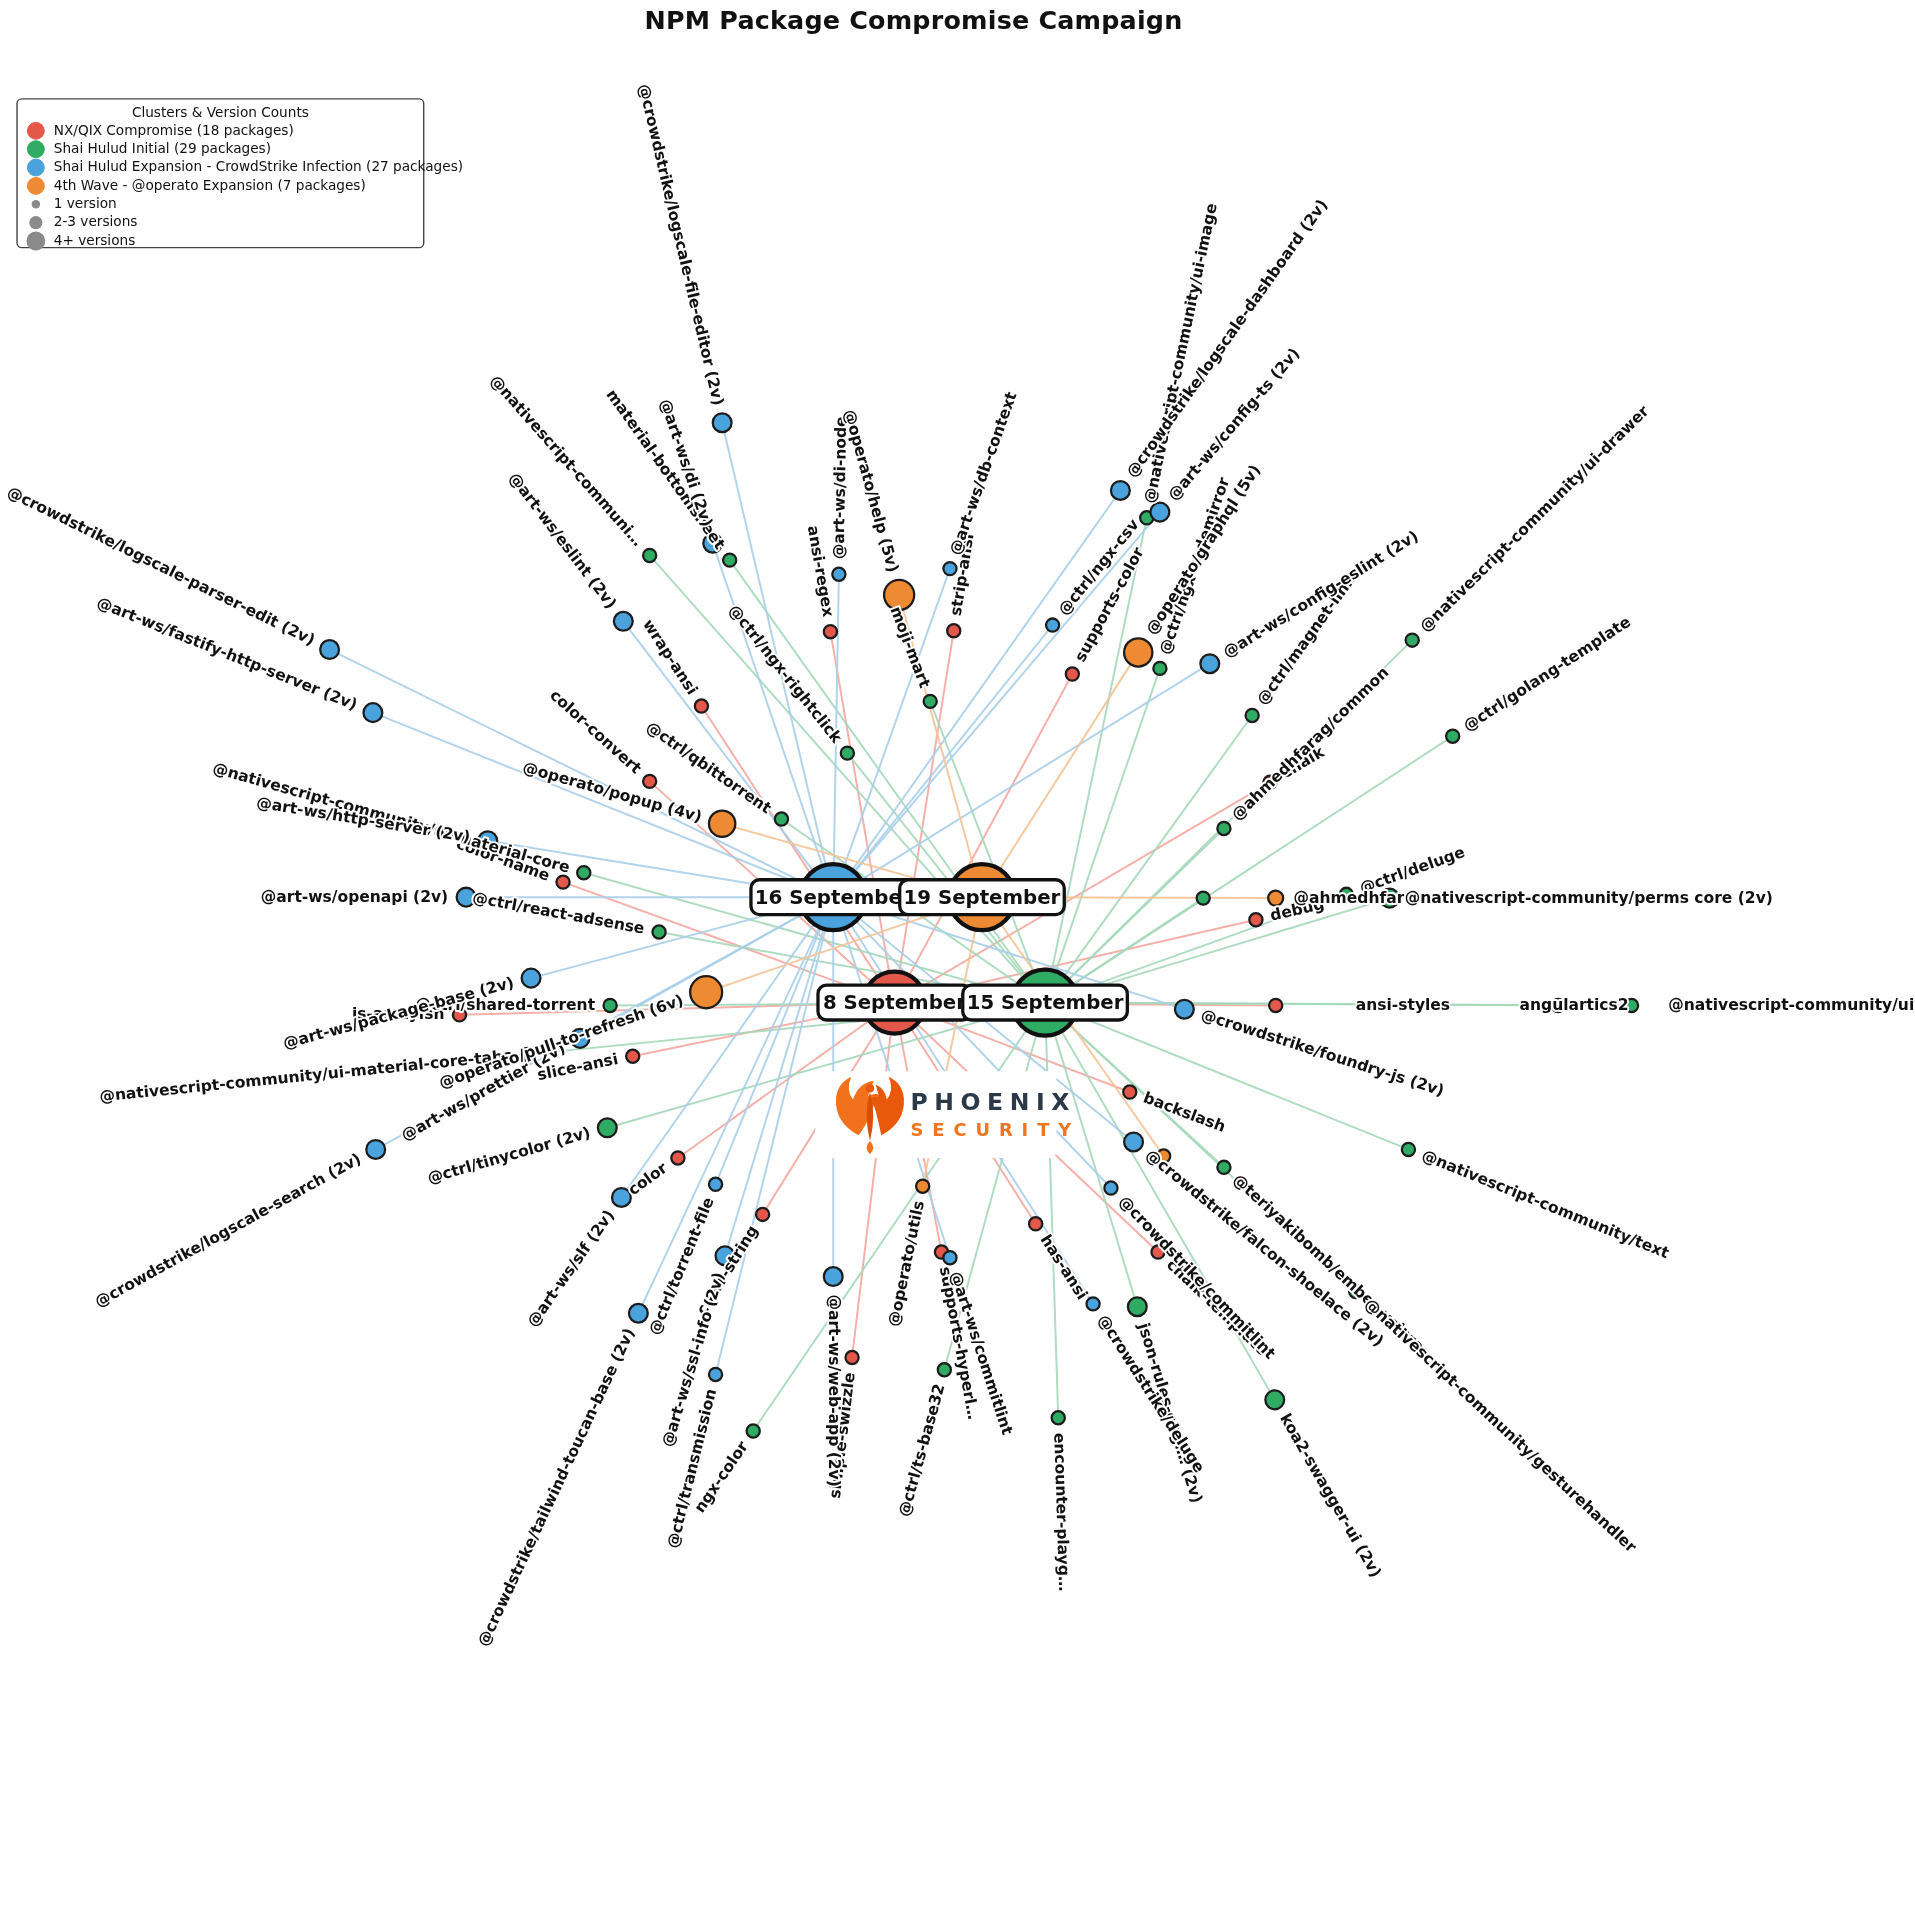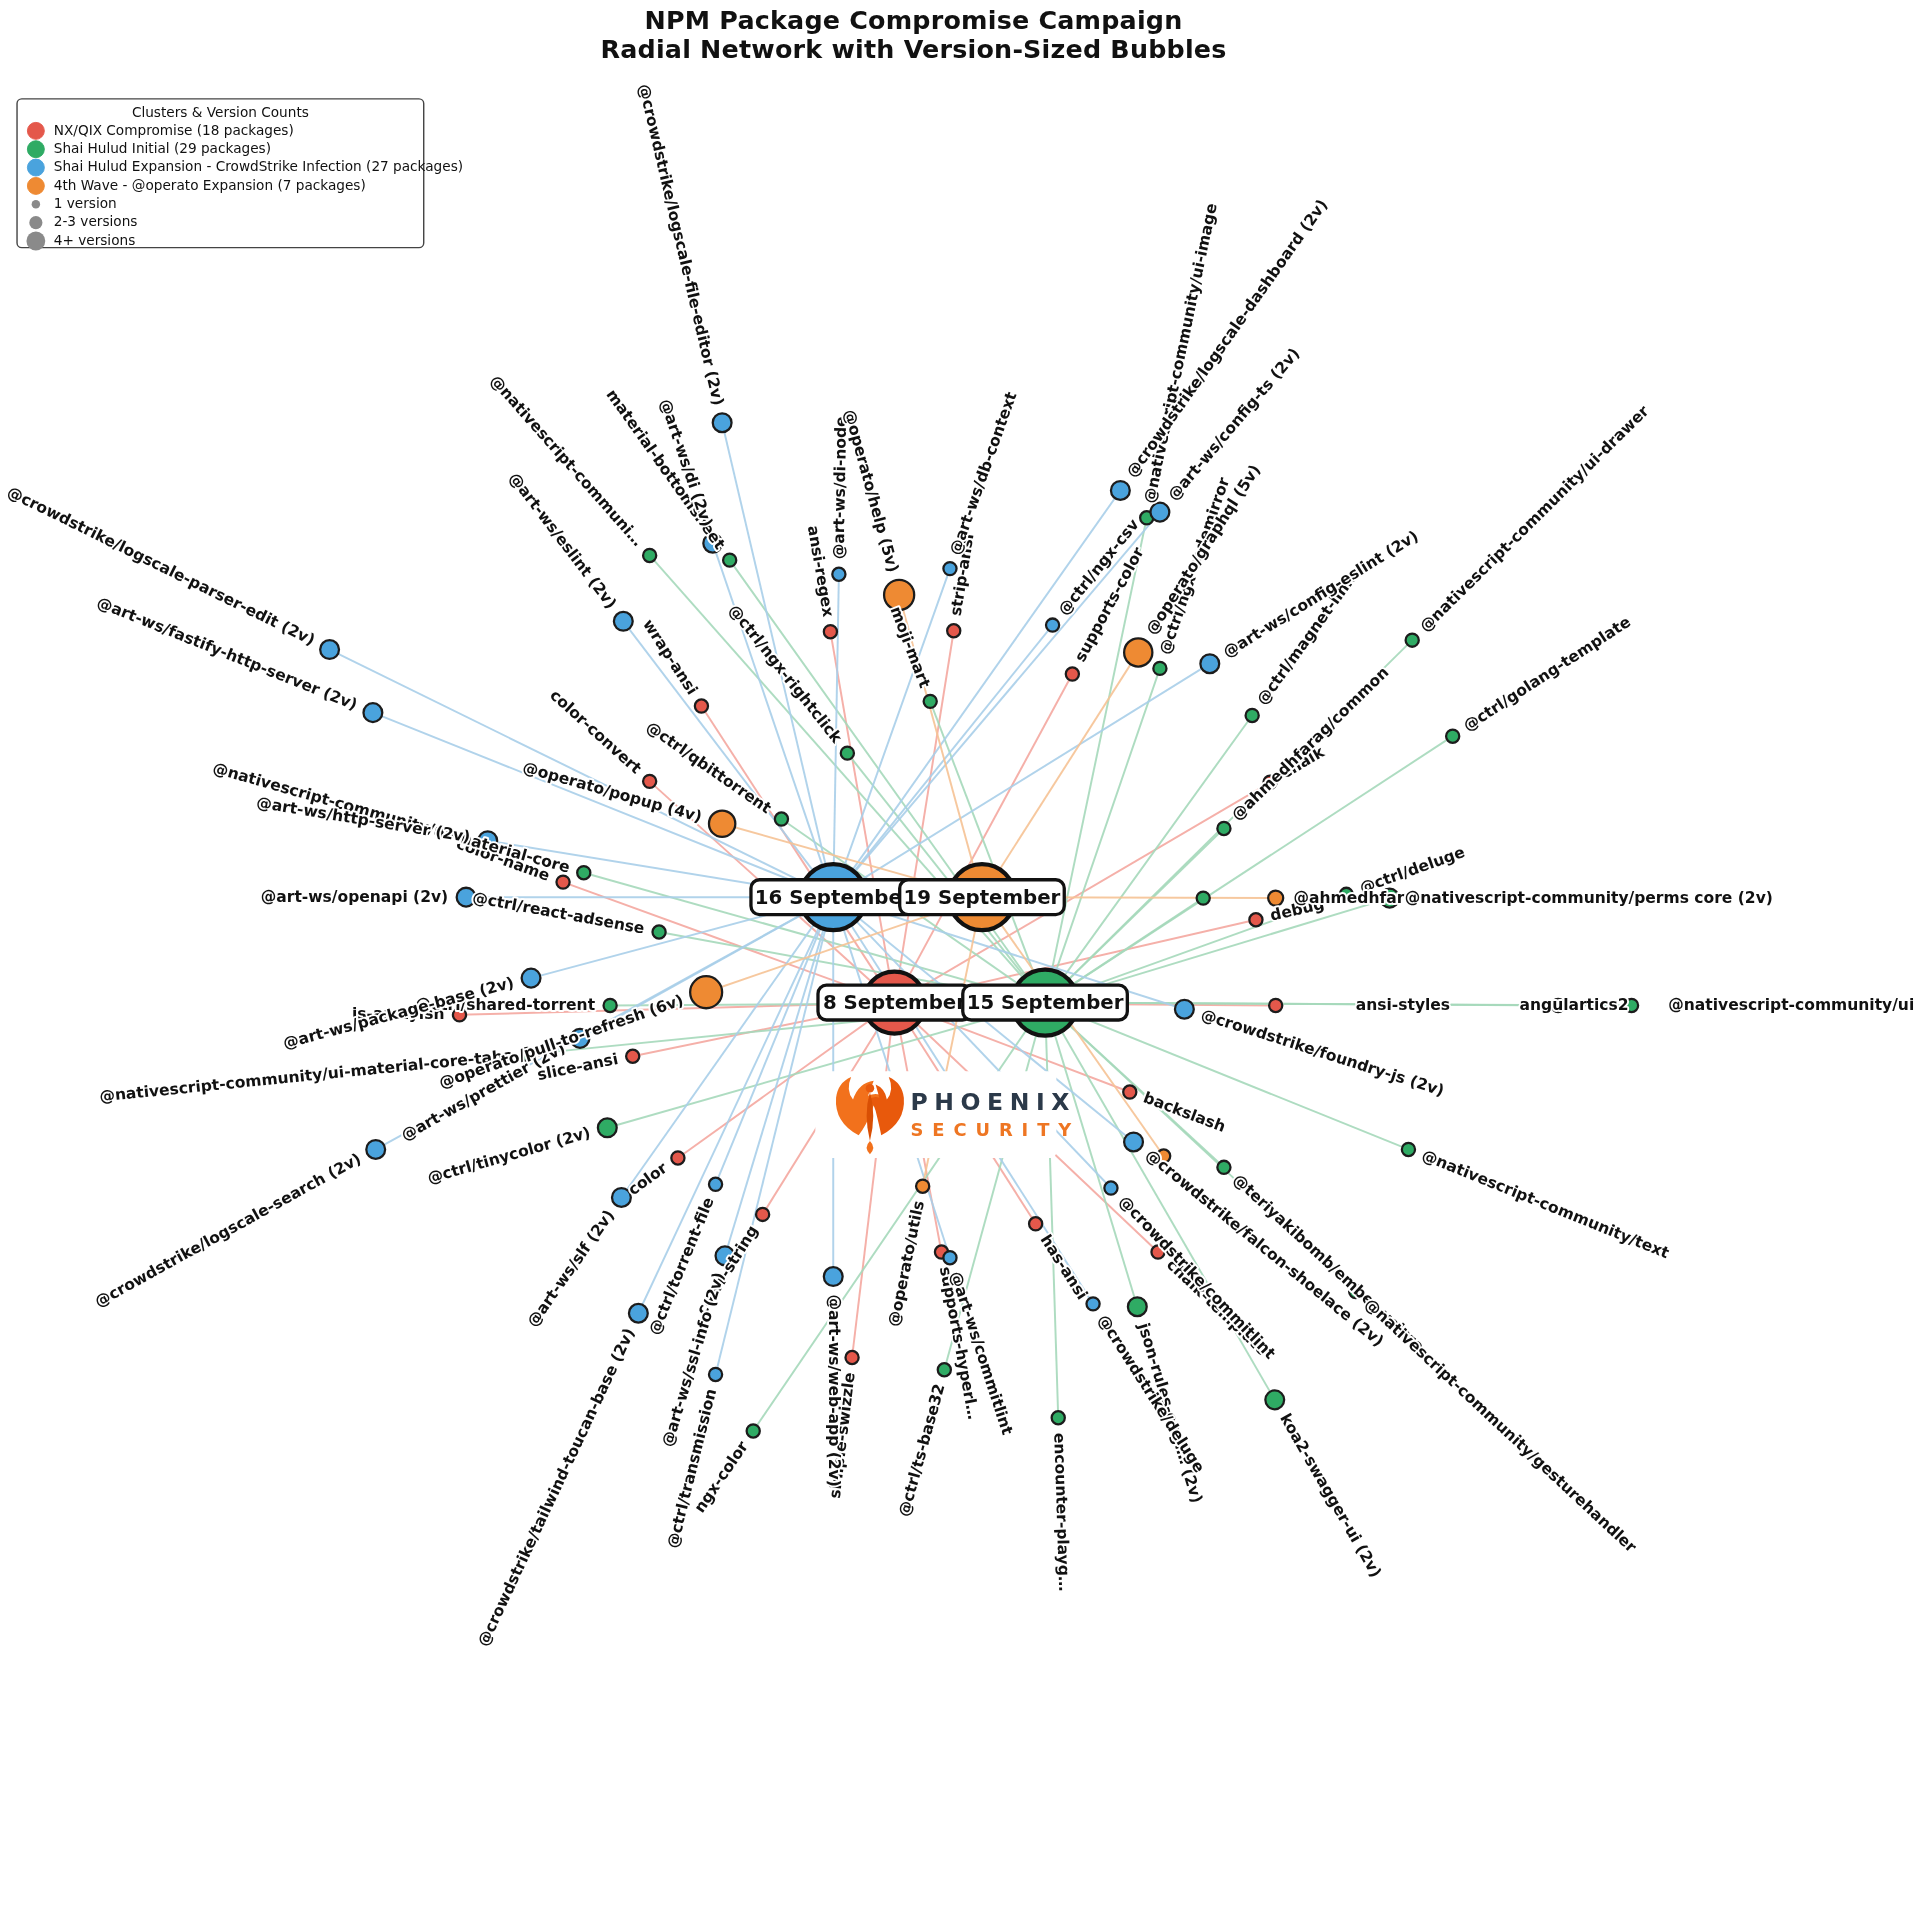--- a/index.html
+++ b/index.html
@@ -8,21 +8,20 @@
   .title-wrap{position:absolute;top:5.6px;left:0;width:1827px;text-align:center;z-index:5;}
   .title-line{font-weight:bold;color:#111;font-size:25.4px;line-height:29px;letter-spacing:0.2px;}
   #net{position:absolute;top:0;left:0;z-index:1;}
 </style>
 </head>
 <body>
 
 <div id="stage">
   <div class="title-wrap">
     <div class="title-line">NPM Package Compromise Campaign</div>
-    <div class="title-line">Radial Network with Version-Sized Bubbles</div>
   </div>
   <svg id="net" width="1915" height="1928" viewBox="0 0 2034 2048" xmlns="http://www.w3.org/2000/svg">
       <g>
         <line x1="950" y1="1065" x2="882" y2="671" stroke="#f4a8a0" stroke-width="2.1" opacity="0.9"></line>
         <line x1="950" y1="1065" x2="1013" y2="670" stroke="#f4a8a0" stroke-width="2.1" opacity="0.9"></line>
         <line x1="950" y1="1065" x2="745" y2="750" stroke="#f4a8a0" stroke-width="2.1" opacity="0.9"></line>
         <line x1="950" y1="1065" x2="1139" y2="716" stroke="#f4a8a0" stroke-width="2.1" opacity="0.9"></line>
         <line x1="950" y1="1065" x2="1349" y2="831" stroke="#f4a8a0" stroke-width="2.1" opacity="0.9"></line>
         <line x1="950" y1="1065" x2="1334" y2="977" stroke="#f4a8a0" stroke-width="2.1" opacity="0.9"></line>
         <line x1="950" y1="1065" x2="1355" y2="1068" stroke="#f4a8a0" stroke-width="2.1" opacity="0.9"></line>

